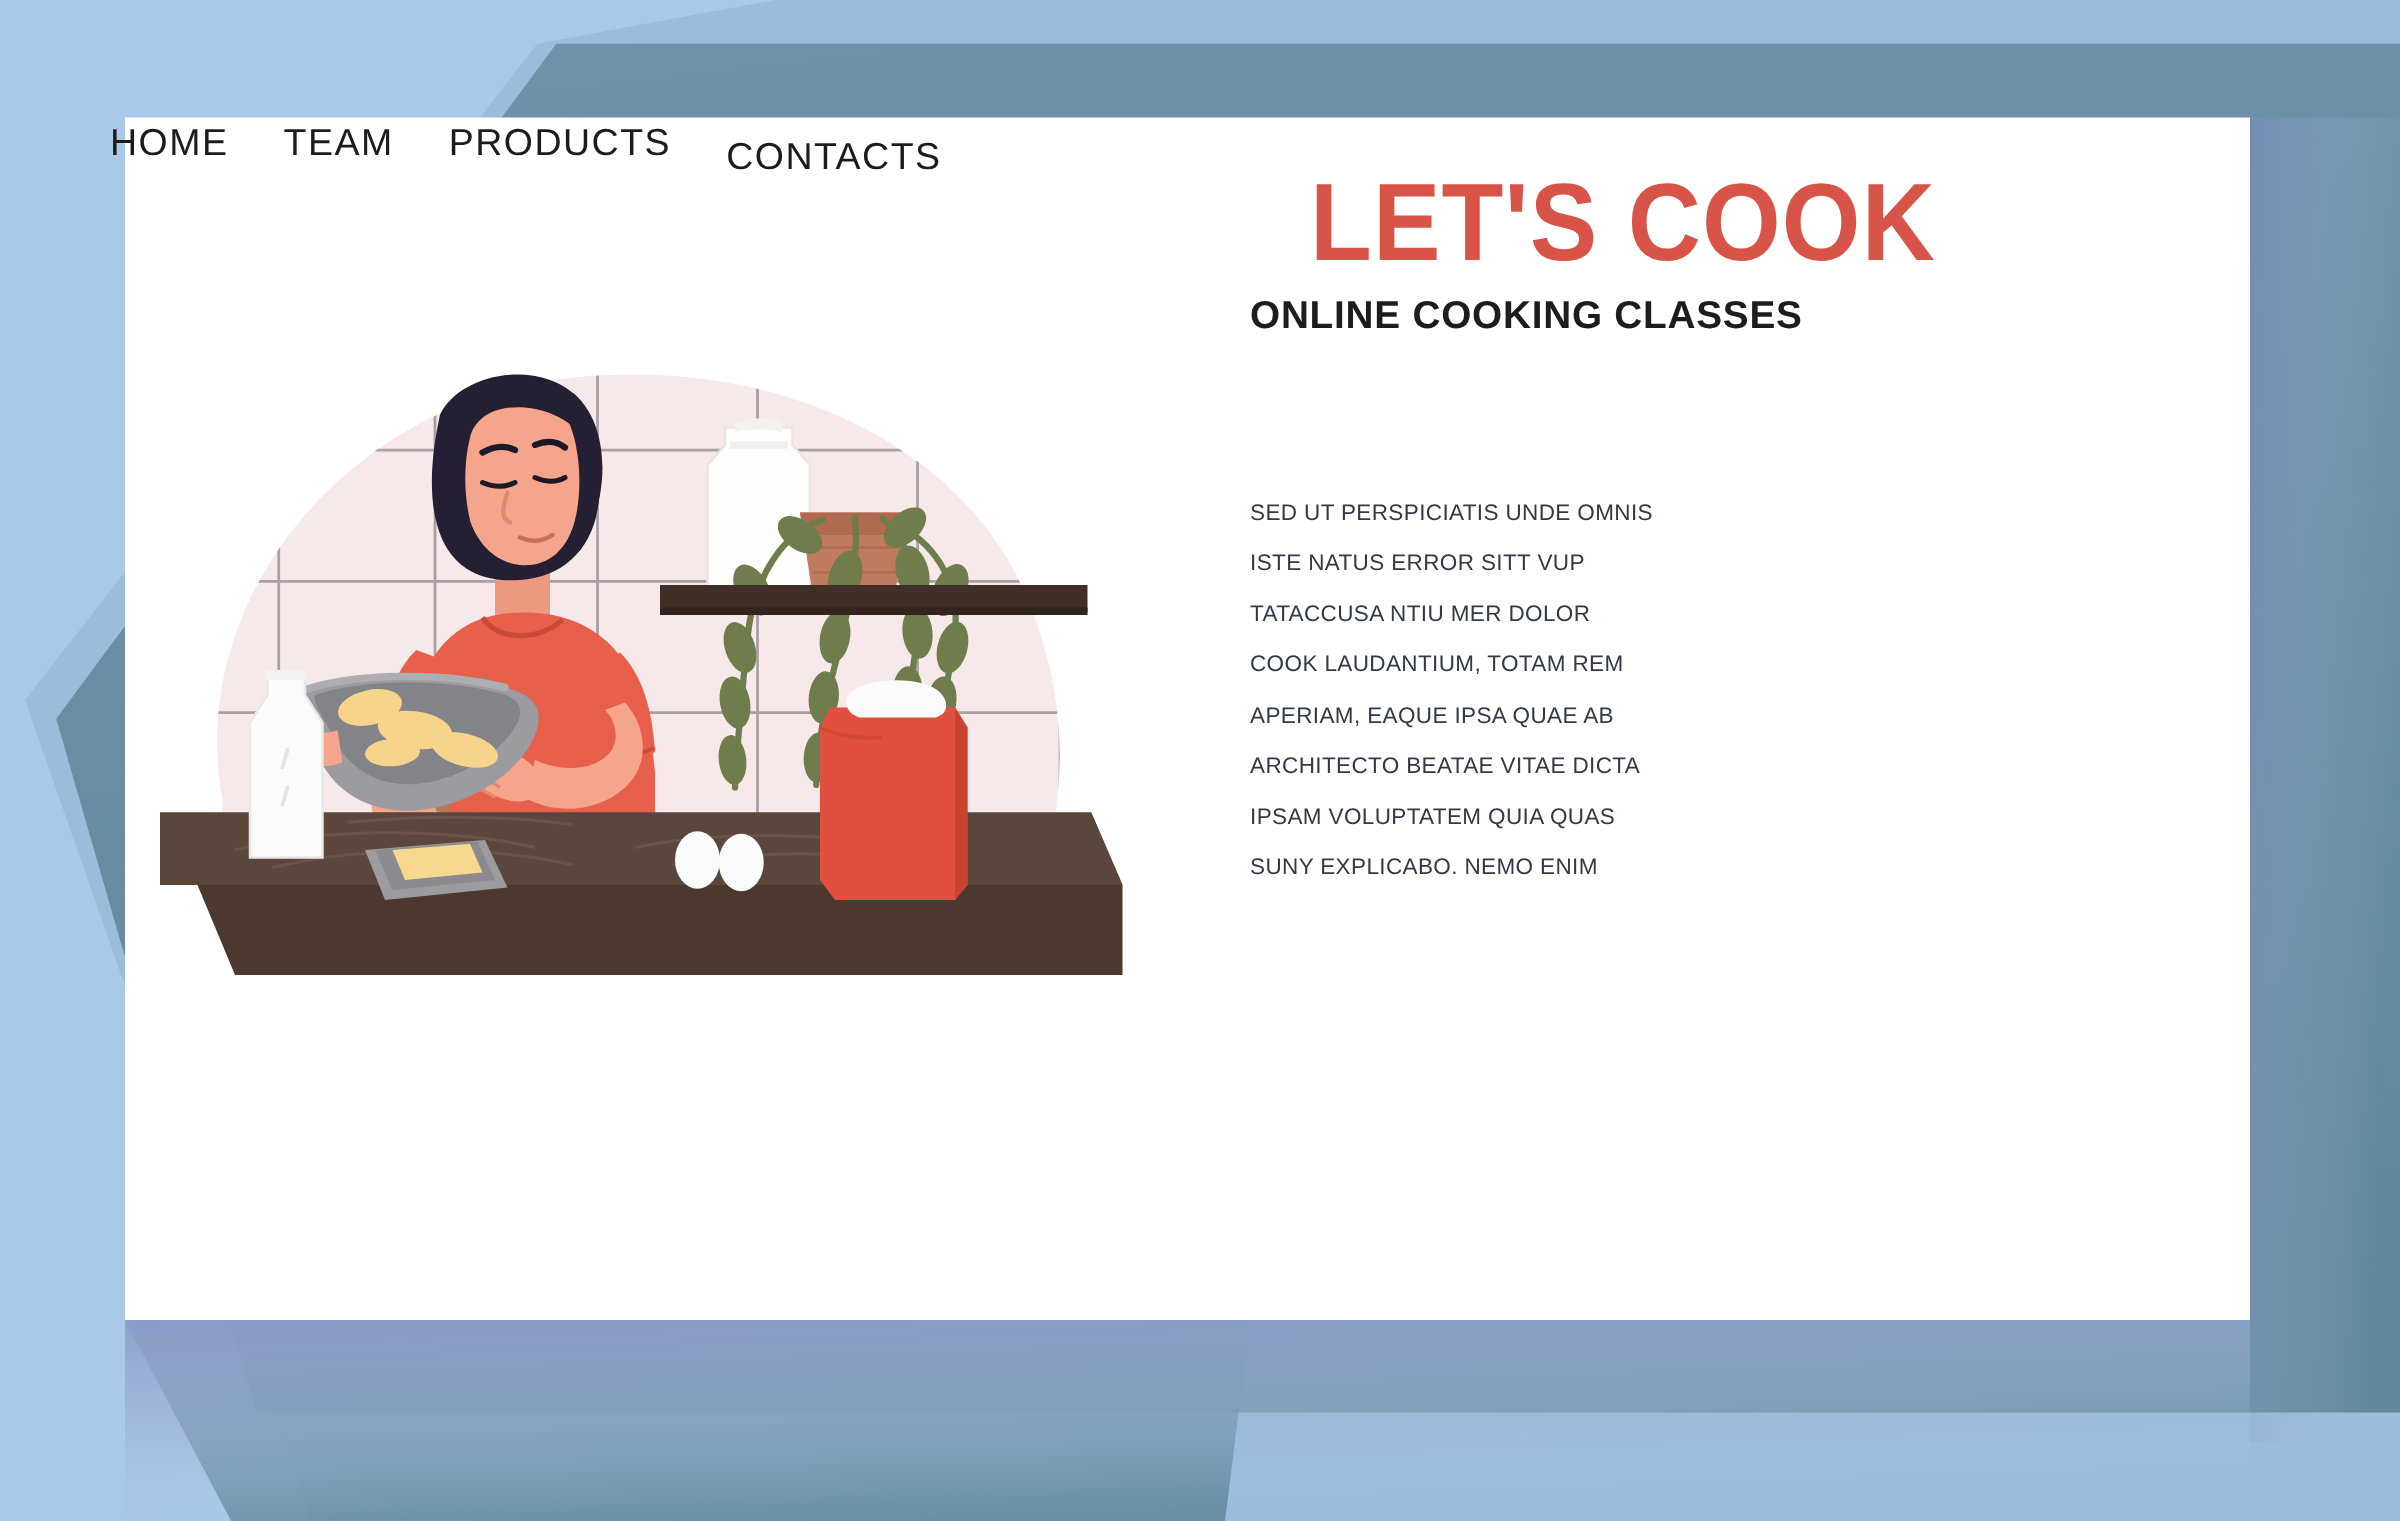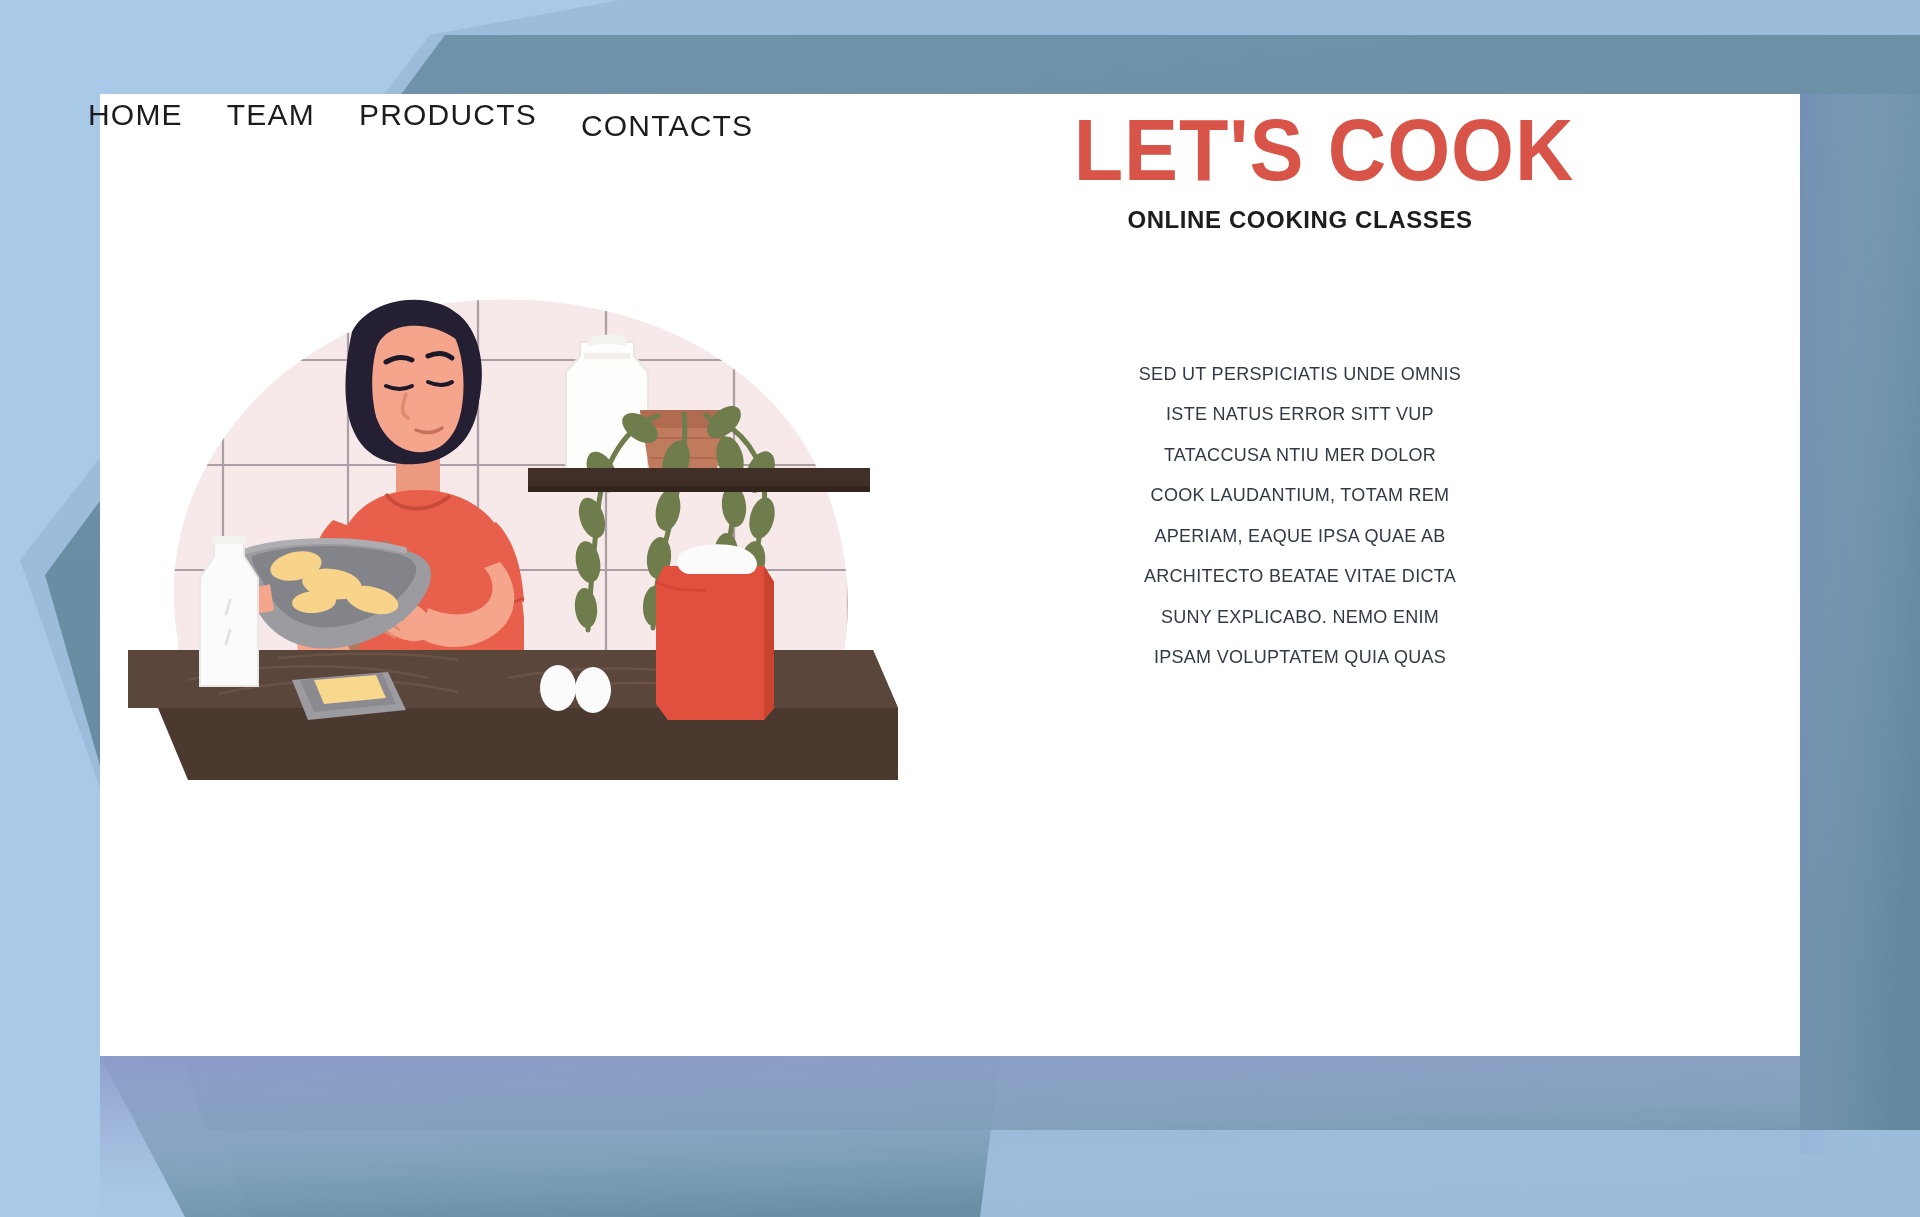--- a/index.html
+++ b/index.html
@@ -33,39 +33,39 @@
     color:#1c1c1c;
     margin-right:44px;
     cursor:pointer;
     white-space:nowrap;
     line-height:1;
   }
   .nav-item:last-child{margin-right:0;margin-top:23px;}
 
   
   #right-col{
-    position:absolute;left:1000px;top:108px;width:600px;
-    text-align:center;
+    position:absolute;left:1000px;top:136px;width:600px;
+    text-align:left;
   }
   #hero-title{
     font-family:"Liberation Sans", sans-serif;
     font-weight:700;
     font-size:88px;
     line-height:0.95;
     letter-spacing:1px;
     color:#d95448;
     transform:scaleX(0.92);
     transform-origin:right center;
     margin:0;
     white-space:nowrap;
   }
   #hero-subtitle{
     font-family:"Liberation Sans", sans-serif;
     font-weight:700;
-    font-size:24px;
+    font-size:31px;
     letter-spacing:0.6px;
     color:#1d1d1d;
     margin:14px 0 0 0;
     white-space:nowrap;
   }
   #hero-body{
     margin:120px 0 0 0;
     font-family:"Liberation Sans", sans-serif;
     font-weight:400;
     font-size:18px;
@@ -338,18 +338,18 @@
   <div id="right-col">
     <h1 id="hero-title">LET'S COOK</h1>
     <div id="hero-subtitle">ONLINE COOKING CLASSES</div>
     <div id="hero-body">
       <span class="ln">SED UT PERSPICIATIS UNDE OMNIS</span>
       <span class="ln">ISTE NATUS ERROR SITT VUP</span>
       <span class="ln">TATACCUSA NTIU MER DOLOR</span>
       <span class="ln">COOK LAUDANTIUM, TOTAM REM</span>
       <span class="ln">APERIAM, EAQUE IPSA QUAE AB</span>
       <span class="ln">ARCHITECTO BEATAE VITAE DICTA</span>
+      <span class="ln">IPSAM VOLUPTATEM QUIA QUAS</span>
       <span class="ln">SUNY EXPLICABO. NEMO ENIM</span>
-      <span class="ln">IPSAM VOLUPTATEM QUIA QUAS</span>
     </div>
   </div>
 
 </div>
 
 </body></html>

